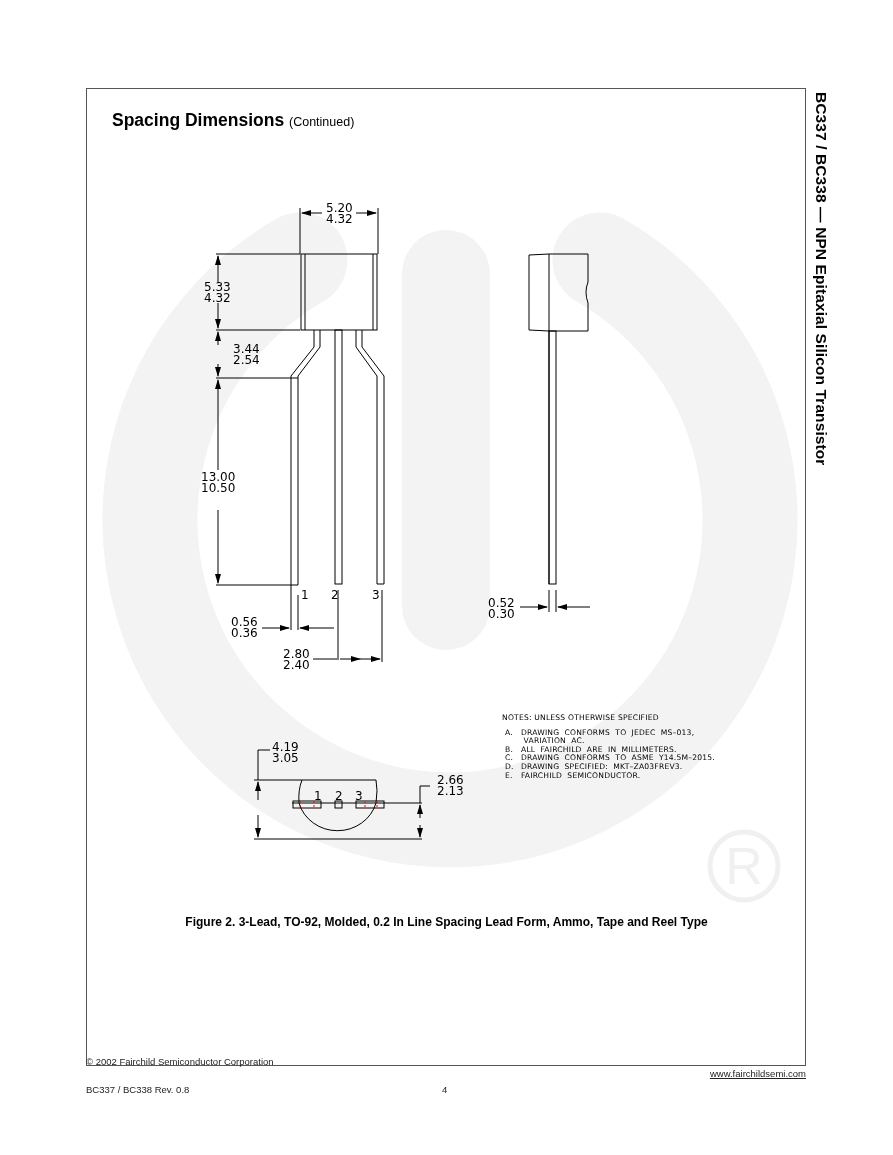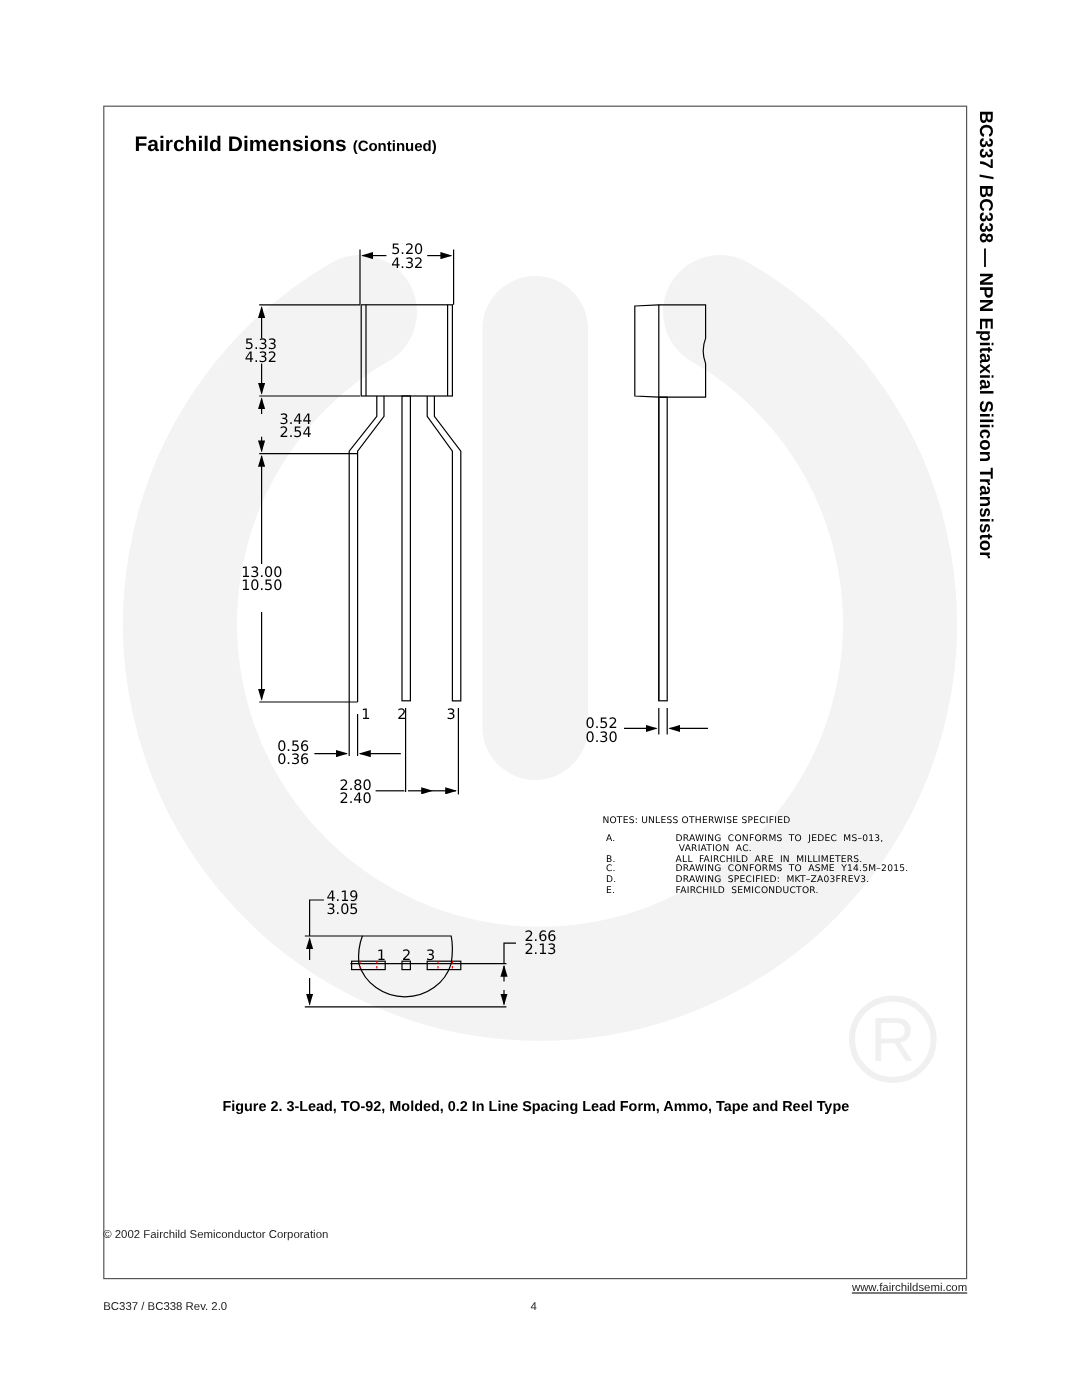--- a/index.html
+++ b/index.html
@@ -1,47 +1,47 @@
 <!DOCTYPE html>
 <html><head>
 <meta charset="utf-8">
 <style>
   html, body { margin: 0; padding: 0; background: #ffffff; }
   body { width: 893px; height: 1155px; position: relative; overflow: hidden; font-family: "Liberation Sans", sans-serif; color: #000; }
   .frame { position: absolute; left: 86px; top: 88px; width: 720px; height: 978px; border: 1px solid #555; box-sizing: border-box; }
   .watermark { position: absolute; left: 0; top: 0; width: 893px; height: 1155px; pointer-events: none; }
   .title { position: absolute; left: 112px; top: 110px; font-size: 17.5px; font-weight: bold; }
-  .title .cont { font-size: 12.5px; font-weight: bold; }
+  .title .cont { font-size: 12.5px; font-weight: normal; }
   .side-title { position: absolute; left: 812px; top: 92px; writing-mode: vertical-rl; font-size: 15.5px; font-weight: bold; white-space: nowrap; letter-spacing: 0.1px; }
   .drawing { position: absolute; left: 0; top: 0; width: 893px; height: 1155px; }
   .dim { font-family: "DejaVu Sans", sans-serif; font-size: 12px; fill: #000; }
-  .notes { position: absolute; left: 502px; top: 680px; font-family: "DejaVu Sans", sans-serif; font-size: 7.6px; line-height: 8.6px; letter-spacing: 0.2px; }
+  .notes { position: absolute; left: 502px; top: 714px; font-family: "DejaVu Sans", sans-serif; font-size: 7.6px; line-height: 8.6px; letter-spacing: 0.2px; }
   .notes .hdr { margin-bottom: 6px; }
   .notes .item { display: flex; }
   .notes .k { width: 16px; padding-left: 3px; }
-  .notes .v { white-space: pre; margin-left: 42px; }
+  .notes .v { white-space: pre; }
   .caption { position: absolute; left: 0; width: 893px; top: 915px; text-align: center; font-size: 12px; font-weight: bold; }
   .footer { position: absolute; font-size: 9.5px; color: #222; }
 </style>
 </head>
 <body>
 
 <svg class="watermark" viewBox="0 0 893 1155">
   <path d="M 300 260 A 300 300 0 1 0 600 260" fill="none" stroke="#f3f3f3" stroke-width="95" stroke-linecap="round"></path>
   <rect x="402" y="230" width="88" height="420" rx="44" fill="#f3f3f3"></rect>
   <g>
     <circle cx="744" cy="866" r="34" fill="none" stroke="#f0f0f0" stroke-width="5"></circle>
     <text x="744" y="884" text-anchor="middle" font-family="Liberation Sans, sans-serif" font-size="52" fill="#f0f0f0">R</text>
   </g>
 </svg>
 
 <div class="frame"></div>
 
 <div class="title">
-  <span>Fairchild Dimensions</span>
+  <span>Spacing Dimensions</span>
   <span class="cont">(Continued)</span>
 </div>
 
 <div class="side-title">BC337 / BC338 — NPN Epitaxial Silicon Transistor</div>
 
 <svg class="drawing" viewBox="0 0 893 1155">
   <defs>
     <marker id="arr" markerWidth="10" markerHeight="6" refX="9" refY="3" orient="auto">
       <path d="M0,0 L10,3 L0,6 Z" fill="#000"></path>
     </marker>
@@ -156,16 +156,16 @@
     <span class="v">DRAWING  SPECIFIED:  MKT–ZA03FREV3.</span>
   </div>
   <div class="item">
     <span class="k">E.</span>
     <span class="v">FAIRCHILD  SEMICONDUCTOR.</span>
   </div>
 </div>
 
 <div class="caption">Figure 2. 3-Lead, TO-92, Molded, 0.2 In Line Spacing Lead Form, Ammo, Tape and Reel Type</div>
 
-<div class="footer" style="left:86px; top:1024px;">© 2002 Fairchild Semiconductor Corporation</div>
+<div class="footer" style="left:86px; top:1056px;">© 2002 Fairchild Semiconductor Corporation</div>
 <div class="footer" style="right:87px; top:1068px;text-decoration:underline;">www.fairchildsemi.com</div>
-<div class="footer" style="left:86px; top:1084px;">BC337 / BC338 Rev. 2.0</div>
+<div class="footer" style="left:86px; top:1084px;">BC337 / BC338 Rev. 0.8</div>
 <div class="footer" style="left:442px; top:1084px;">4</div>
 
 </body></html>

